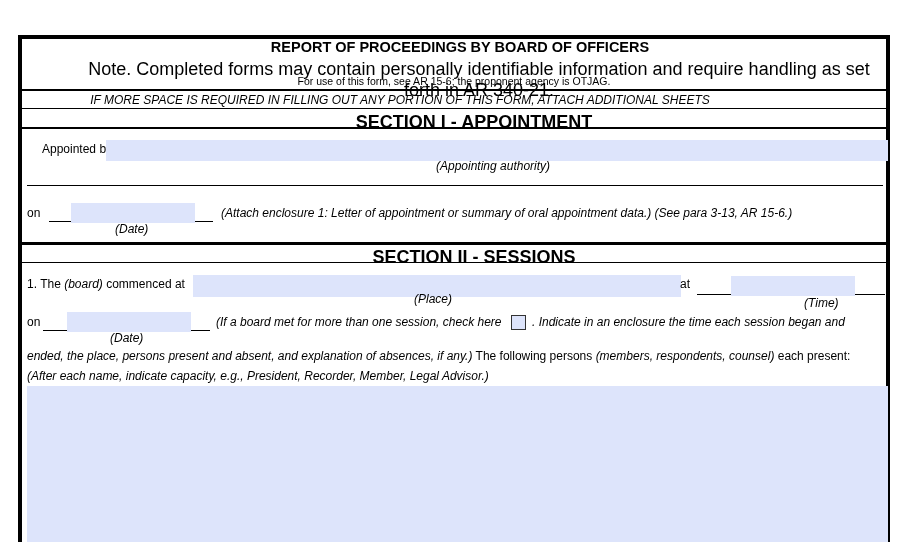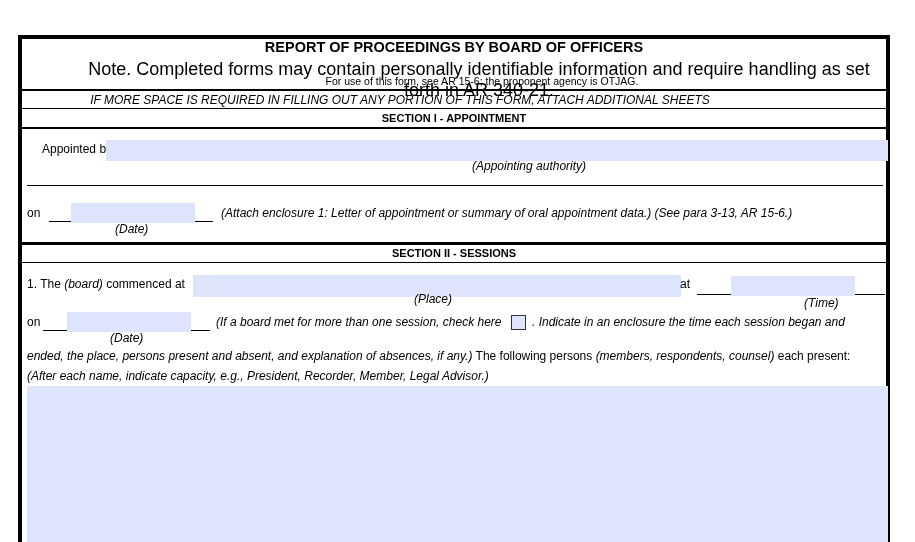--- a/index.html
+++ b/index.html
@@ -9,46 +9,46 @@
   }
   .abs { position: absolute; }
   .form-frame {
     position: absolute; left: 18px; top: 35px; width: 864px; height: 520px;
     border-left: 4px solid #000; border-right: 4px solid #000; border-top: 4px solid #000;
   }
   .hline { position: absolute; background: #000; }
   .center { text-align: center; }
   .title { font-weight: bold; font-size: 14.5px; }
   .note { font-size: 18px; }
-  .small { font-size: 10.5px; padding-left: 28px; }
+  .small { font-size: 10.5px; }
   .ital { font-style: italic; }
-  .sec { font-weight: bold; font-size: 11px; }
+  .sec { font-weight: bold; font-size: 18px; padding-left: 20px; }
   .lbl { font-size: 12px; white-space: nowrap; }
   .field { position: absolute; background: #dde4fb; border: none; }
   .checkbox { position: absolute; background: #dde4fb; border: 1px solid #333; box-sizing: border-box; }
 </style>
 </head>
 <body>
 
 <div class="form-frame"></div>
 
-<div class="abs center title" style="left:22px; width:864px; top:39px;">REPORT OF PROCEEDINGS BY BOARD OF OFFICERS</div>
+<div class="abs center title" style="left:28px; width:864px; top:39px;">REPORT OF PROCEEDINGS BY BOARD OF OFFICERS</div>
 <div class="abs center note" style="left:22px; width:864px; top:59px; padding-left:50px; box-sizing:border-box;">Note. Completed forms may contain personally identifiable information and require handling as set forth in AR 340-21.</div>
 <div class="abs center small" style="left:22px; width:864px; top:75px;">For use of this form, see AR 15-6; the proponent agency is OTJAG.</div>
 
 <div class="hline" style="left:22px; width:864px; top:89px; height:2px;"></div>
 <div class="abs center ital lbl" style="left:22px; width:756px; top:93px;">IF MORE SPACE IS REQUIRED IN FILLING OUT ANY PORTION OF THIS FORM, ATTACH ADDITIONAL SHEETS</div>
 <div class="hline" style="left:22px; width:864px; top:108px; height:1px;"></div>
 
 <div class="abs center sec" style="left:22px; width:864px; top:112px;">SECTION I - APPOINTMENT</div>
 <div class="hline" style="left:22px; width:864px; top:127px; height:2px;"></div>
 
 <div class="abs lbl" style="left:27px; top:142px;margin-left:15px;">Appointed by</div>
 <input class="field" style="left: 106px; top: 140px; width: 778px; height: 19px;" value="">
-<div class="abs ital lbl" style="left:436px; top:159px;margin-left:36px;">(Appointing authority)</div>
+<div class="abs ital lbl" style="left:436px; top:159px;">(Appointing authority)</div>
 
 <div class="hline" style="left:27px; width:856px; top:185px; height:1px;"></div>
 
 <div class="abs lbl" style="left:27px; top:206px;">on</div>
 <div class="hline" style="left:49px; width:164px; top:221px; height:1px;"></div>
 <input class="field" style="left: 71px; top: 203px; width: 120px; height: 18px;" value="">
 <div class="abs ital lbl" style="left:115px; top:222px;">(Date)</div>
 <div class="abs ital lbl" style="left:221px; top:206px;">(Attach enclosure 1: Letter of appointment or summary of oral appointment data.) (See para 3-13, AR 15-6.)</div>
 
 <div class="hline" style="left:22px; width:864px; top:242px; height:3px;"></div>

